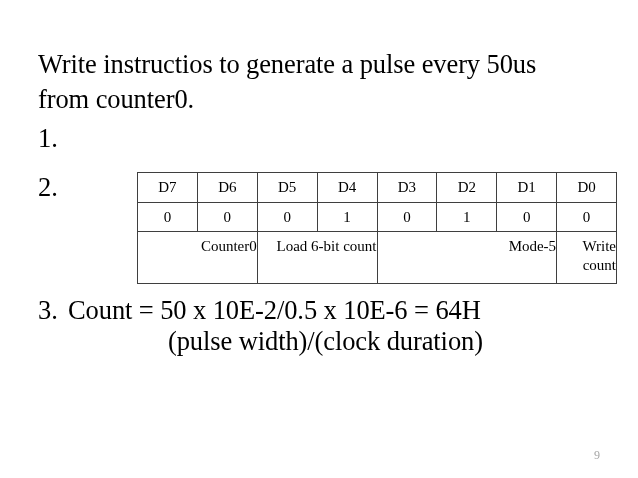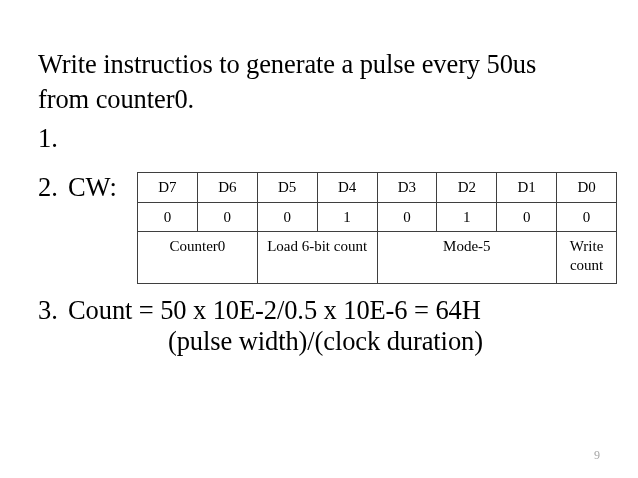--- a/index.html
+++ b/index.html
@@ -89,20 +89,21 @@
     text-align: center;
   }
   .cw-table .row-bits td {
     height: 28px;
     vertical-align: middle;
   }
   .cw-table .row-meaning td {
     height: 46px;
     vertical-align: top;
     padding-top: 5px;
+    text-align: right;
   }
 
   
   .slide-number {
     position: absolute;
     left: 588px;
     top: 448px;
     width: 18px;
     text-align: center;
     font-size: 12px;
@@ -116,21 +117,20 @@
 
   <div class="intro">Write instructios to generate a pulse every 50us
 from counter0.</div>
 
   <div class="listitem" id="item-mode">
     <span class="num">1.</span>
   </div>
 
   <div class="listitem" id="item-cw">
     <span class="num">2.</span>
-    <span class="txt">CW:</span>
   </div>
 
   <table class="cw-table">
     <tbody>
         <tr class="row-head">
       <td>D7</td>
       <td>D6</td>
       <td>D5</td>
       <td>D4</td>
       <td>D3</td>

